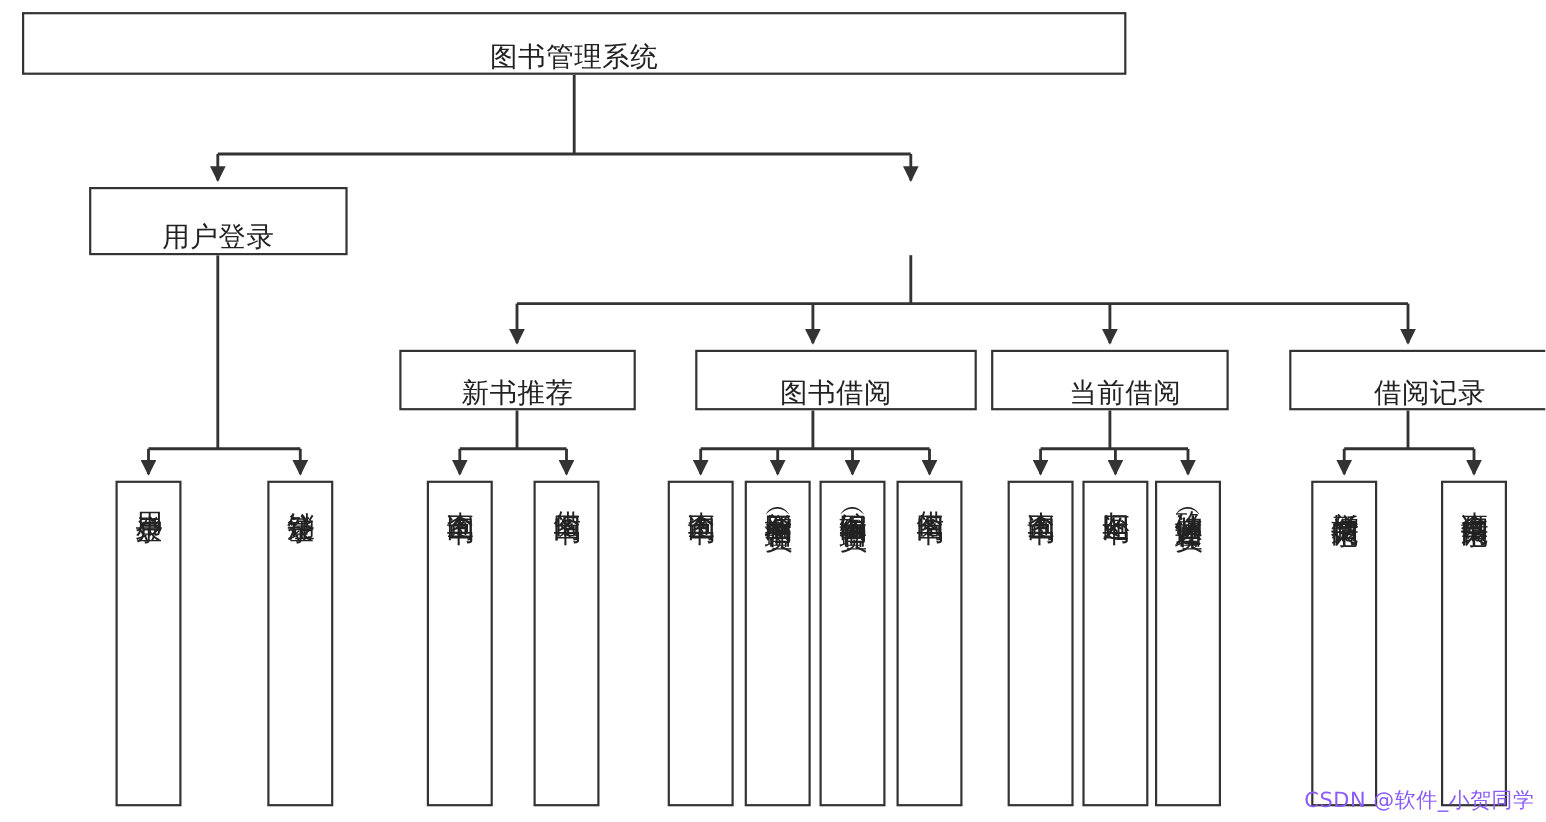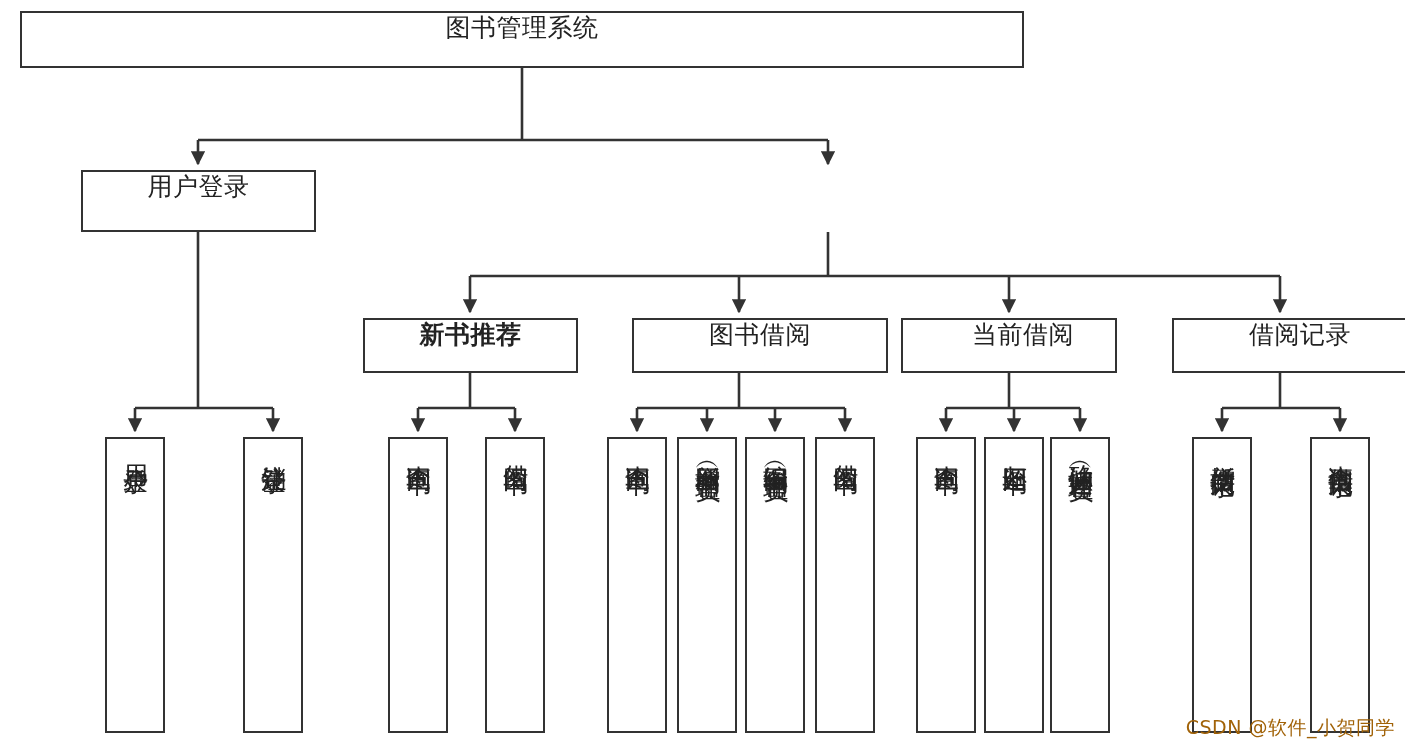--- a/index.html
+++ b/index.html
@@ -25,21 +25,21 @@
     width: 1405px;
     height: 747px;
     pointer-events: none;
   }
   .node {
     position: absolute;
     box-sizing: border-box;
     background: #ffffff;
     border: 2.5px solid #333333;
     display: flex;
-    align-items: flex-start;
+    align-items: flex-end;
     justify-content: center;
     color: #222222;
     z-index: 2;
   }
   .node .label {
     display: block;
     text-align: center;
     line-height: 1.18;
     white-space: nowrap;
   }
@@ -62,21 +62,21 @@
     font-size: 25px;
     line-height: 1.05;
     letter-spacing: 2px;
     white-space: nowrap;
   }
   .watermark {
     position: absolute;
     right: 10px;
     bottom: 6px;
     font-size: 19px;
-    color: #a16207;
+    color: #8b5cf6;
     letter-spacing: 0.5px;
     z-index: 3;
     white-space: nowrap;
     font-family: "DejaVu Sans", "Liberation Sans", sans-serif;
   }
 </style>
 </head>
 <body>
 
 <div id="diagram">
@@ -132,21 +132,21 @@
   </svg>
 
   <div class="node root horiz" id="node-root" style="left: 20px; top: 11px; width: 1004px; height: 57px;">
     <span class="label">图书管理系统</span>
   </div>
 
   <div class="node horiz" id="node-l2-0" style="left: 81px; top: 170px; width: 235px; height: 62px;">
     <span class="label">用户登录</span>
   </div>
 
-  <div class="node horiz" id="node-l3-0" style="left: 363px; top: 318px; width: 215px; height: 55px; font-weight: bold;">
+  <div class="node horiz" id="node-l3-0" style="left: 363px; top: 318px; width: 215px; height: 55px;">
     <span class="label">新书推荐</span>
   </div>
   <div class="node horiz" id="node-l3-1" style="left: 632px; top: 318px; width: 256px; height: 55px;">
     <span class="label">图书借阅</span>
   </div>
   <div class="node horiz" id="node-l3-2" style="left: 901px; top: 318px; width: 216px; height: 55px; padding-left: 28px;">
     <span class="label">当前借阅</span>
   </div>
   <div class="node horiz" id="node-l3-3" style="left: 1172px; top: 318px; width: 256px; height: 55px;">
     <span class="label">借阅记录</span>

